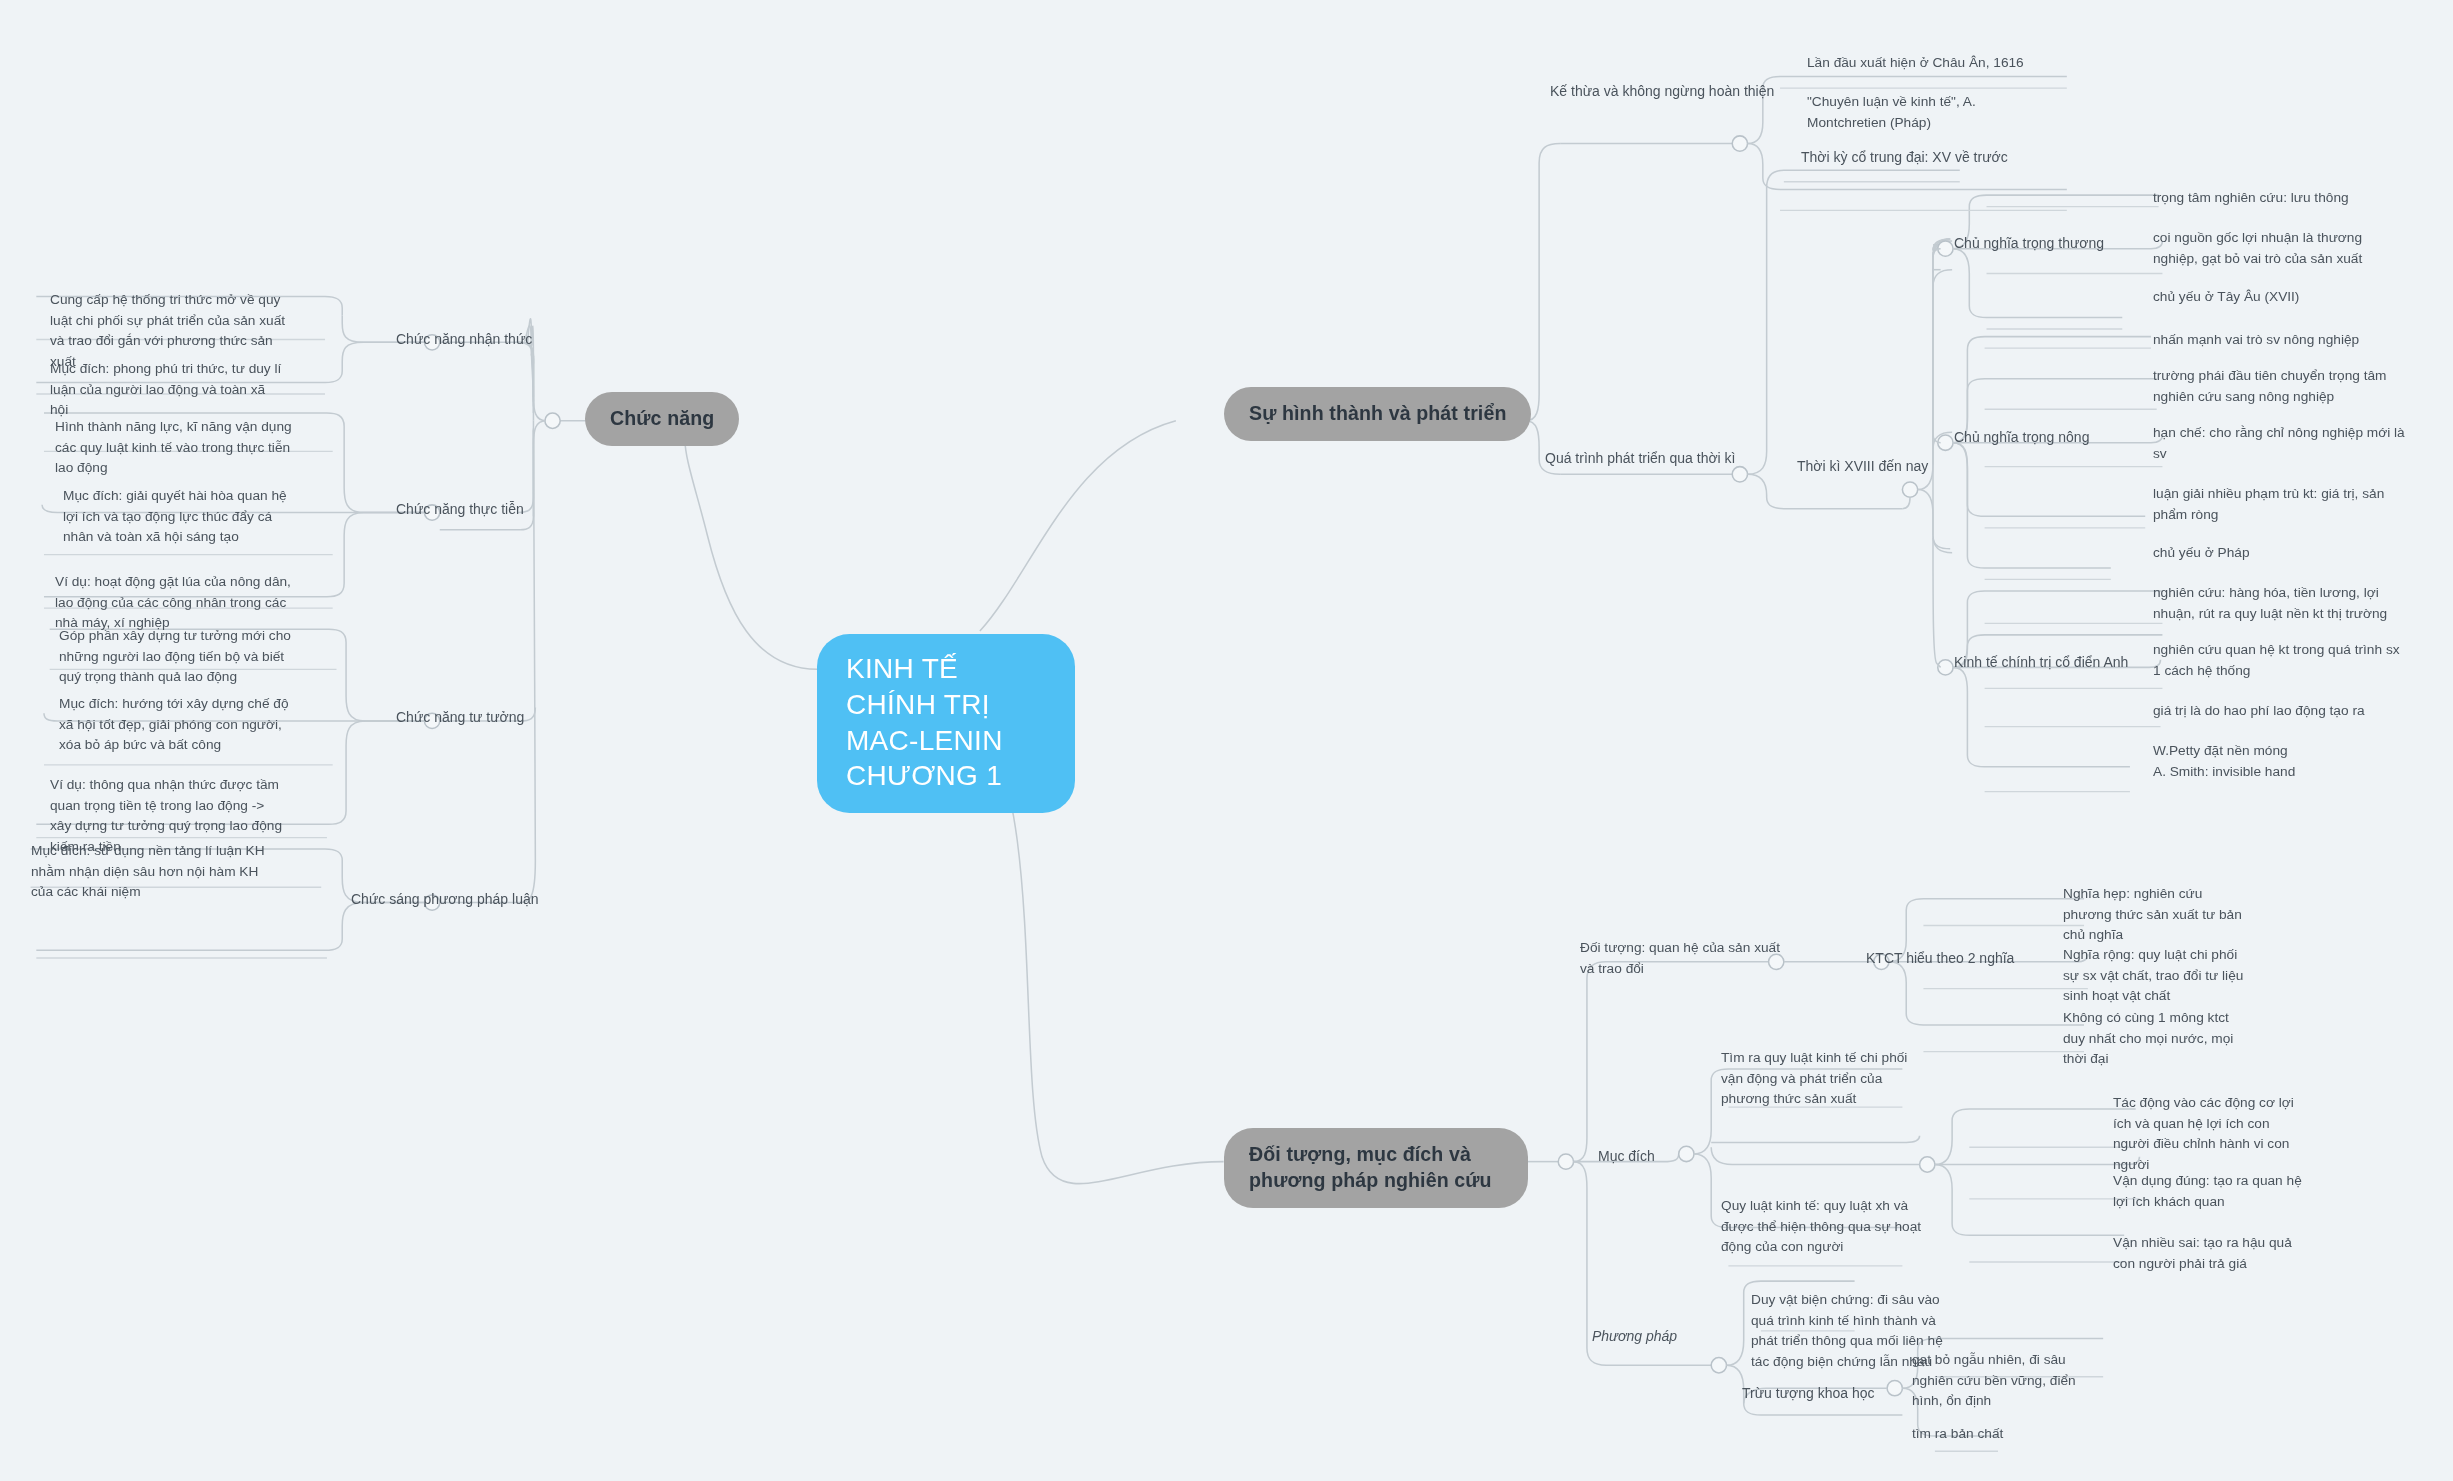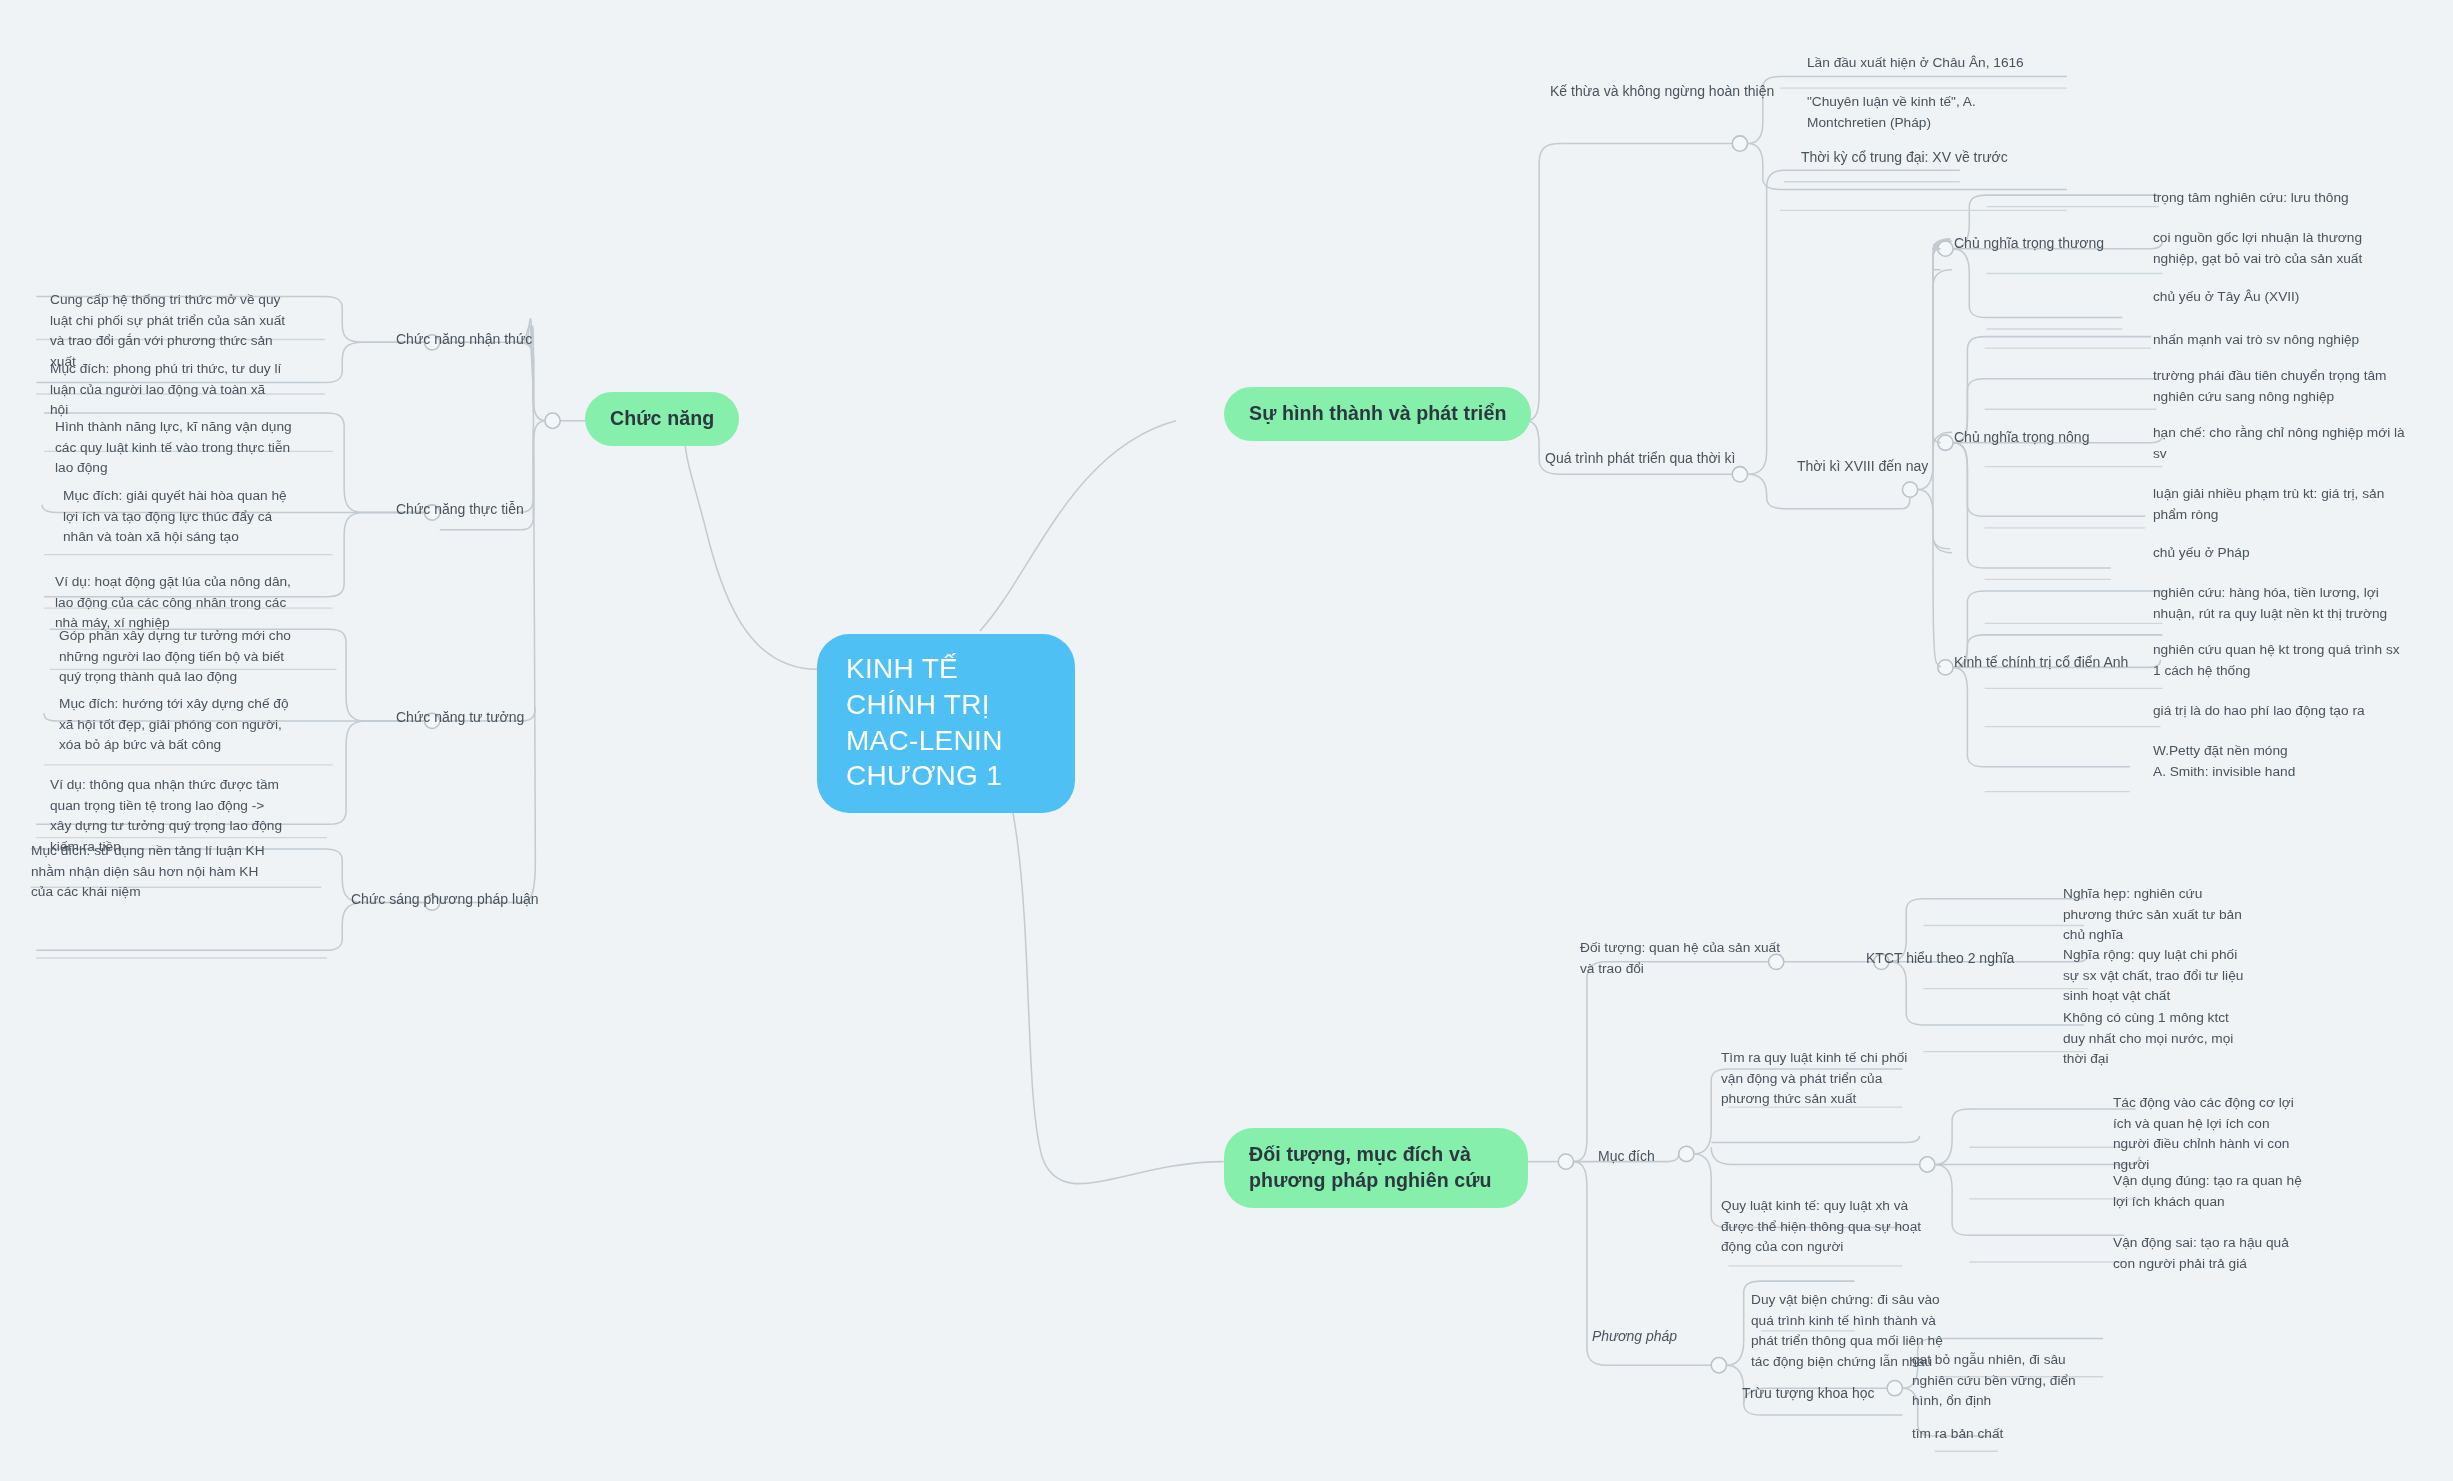--- a/index.html
+++ b/index.html
@@ -22,21 +22,21 @@
     background:#4fc0f4;color:#ffffff;
     border-radius:32.5px;
     font-size:28px;line-height:1.28;
     font-weight:400;
     padding:17px 29px 19px 29px;
     letter-spacing:0.3px;
   }
 
   
   .pill{
-    background:#86efac;color:#2d3741;
+    background:#a3a3a3;color:#2d3741;
     border-radius:29px;
     font-size:19.6px;font-weight:bold;line-height:1.3;
     padding:14.3px 25px;
     letter-spacing:0.1px;
   }
 
   
   .lbl{
     color:#4a535c;font-size:14px;line-height:1.42;
     white-space:nowrap;
@@ -317,21 +317,21 @@
 <div class="node leaf w6" style="left:2063px;top:945px;">Nghĩa rộng: quy luật chi phối sự sx vật chất, trao đổi tư liệu sinh hoạt vật chất</div>
 <div class="node leaf w6" style="left:2063px;top:1008px;">Không có cùng 1 mông ktct duy nhất cho mọi nước, mọi thời đại</div>
 
 <div class="node lbl" style="left:1598px;top:1147px;">Mục đích</div>
 
 <div class="node leaf w4" style="left:1721px;top:1048px;">Tìm ra quy luật kinh tế chi phối vận động và phát triển của phương thức sản xuất</div>
 <div class="node leaf w4" style="left:1721px;top:1196px;">Quy luật kinh tế: quy luật xh và được thể hiện thông qua sự hoạt động của con người</div>
 
 <div class="node leaf w6" style="left:2113px;top:1093px;">Tác động vào các động cơ lợi ích và quan hệ lợi ích con người điều chỉnh hành vi con người</div>
 <div class="node leaf w6" style="left:2113px;top:1171px;">Vận dụng đúng: tạo ra quan hệ lợi ích khách quan</div>
-<div class="node leaf w6" style="left:2113px;top:1233px;">Vận động sai: tạo ra hậu quả con người phải trả giá</div>
+<div class="node leaf w6" style="left:2113px;top:1233px;">Vận nhiều sai: tạo ra hậu quả con người phải trả giá</div>
 
 <div class="node lbl" style="left:1592px;top:1327px;font-style:italic;">Phương pháp</div>
 
 <div class="node leaf w4" style="left:1751px;top:1290px;">Duy vật biện chứng: đi sâu vào quá trình kinh tế hình thành và phát triển thông qua mối liên hệ tác động biện chứng lẫn nhau</div>
 
 <div class="node lbl" style="left:1742px;top:1384px;">Trừu tượng khoa học</div>
 
 <div class="node leaf w5" style="left:1912px;top:1350px;">gạt bỏ ngẫu nhiên, đi sâu nghiên cứu bền vững, điển hình, ổn định</div>
 <div class="node leaf w5" style="left:1912px;top:1424px;">tìm ra bản chất</div>
 

